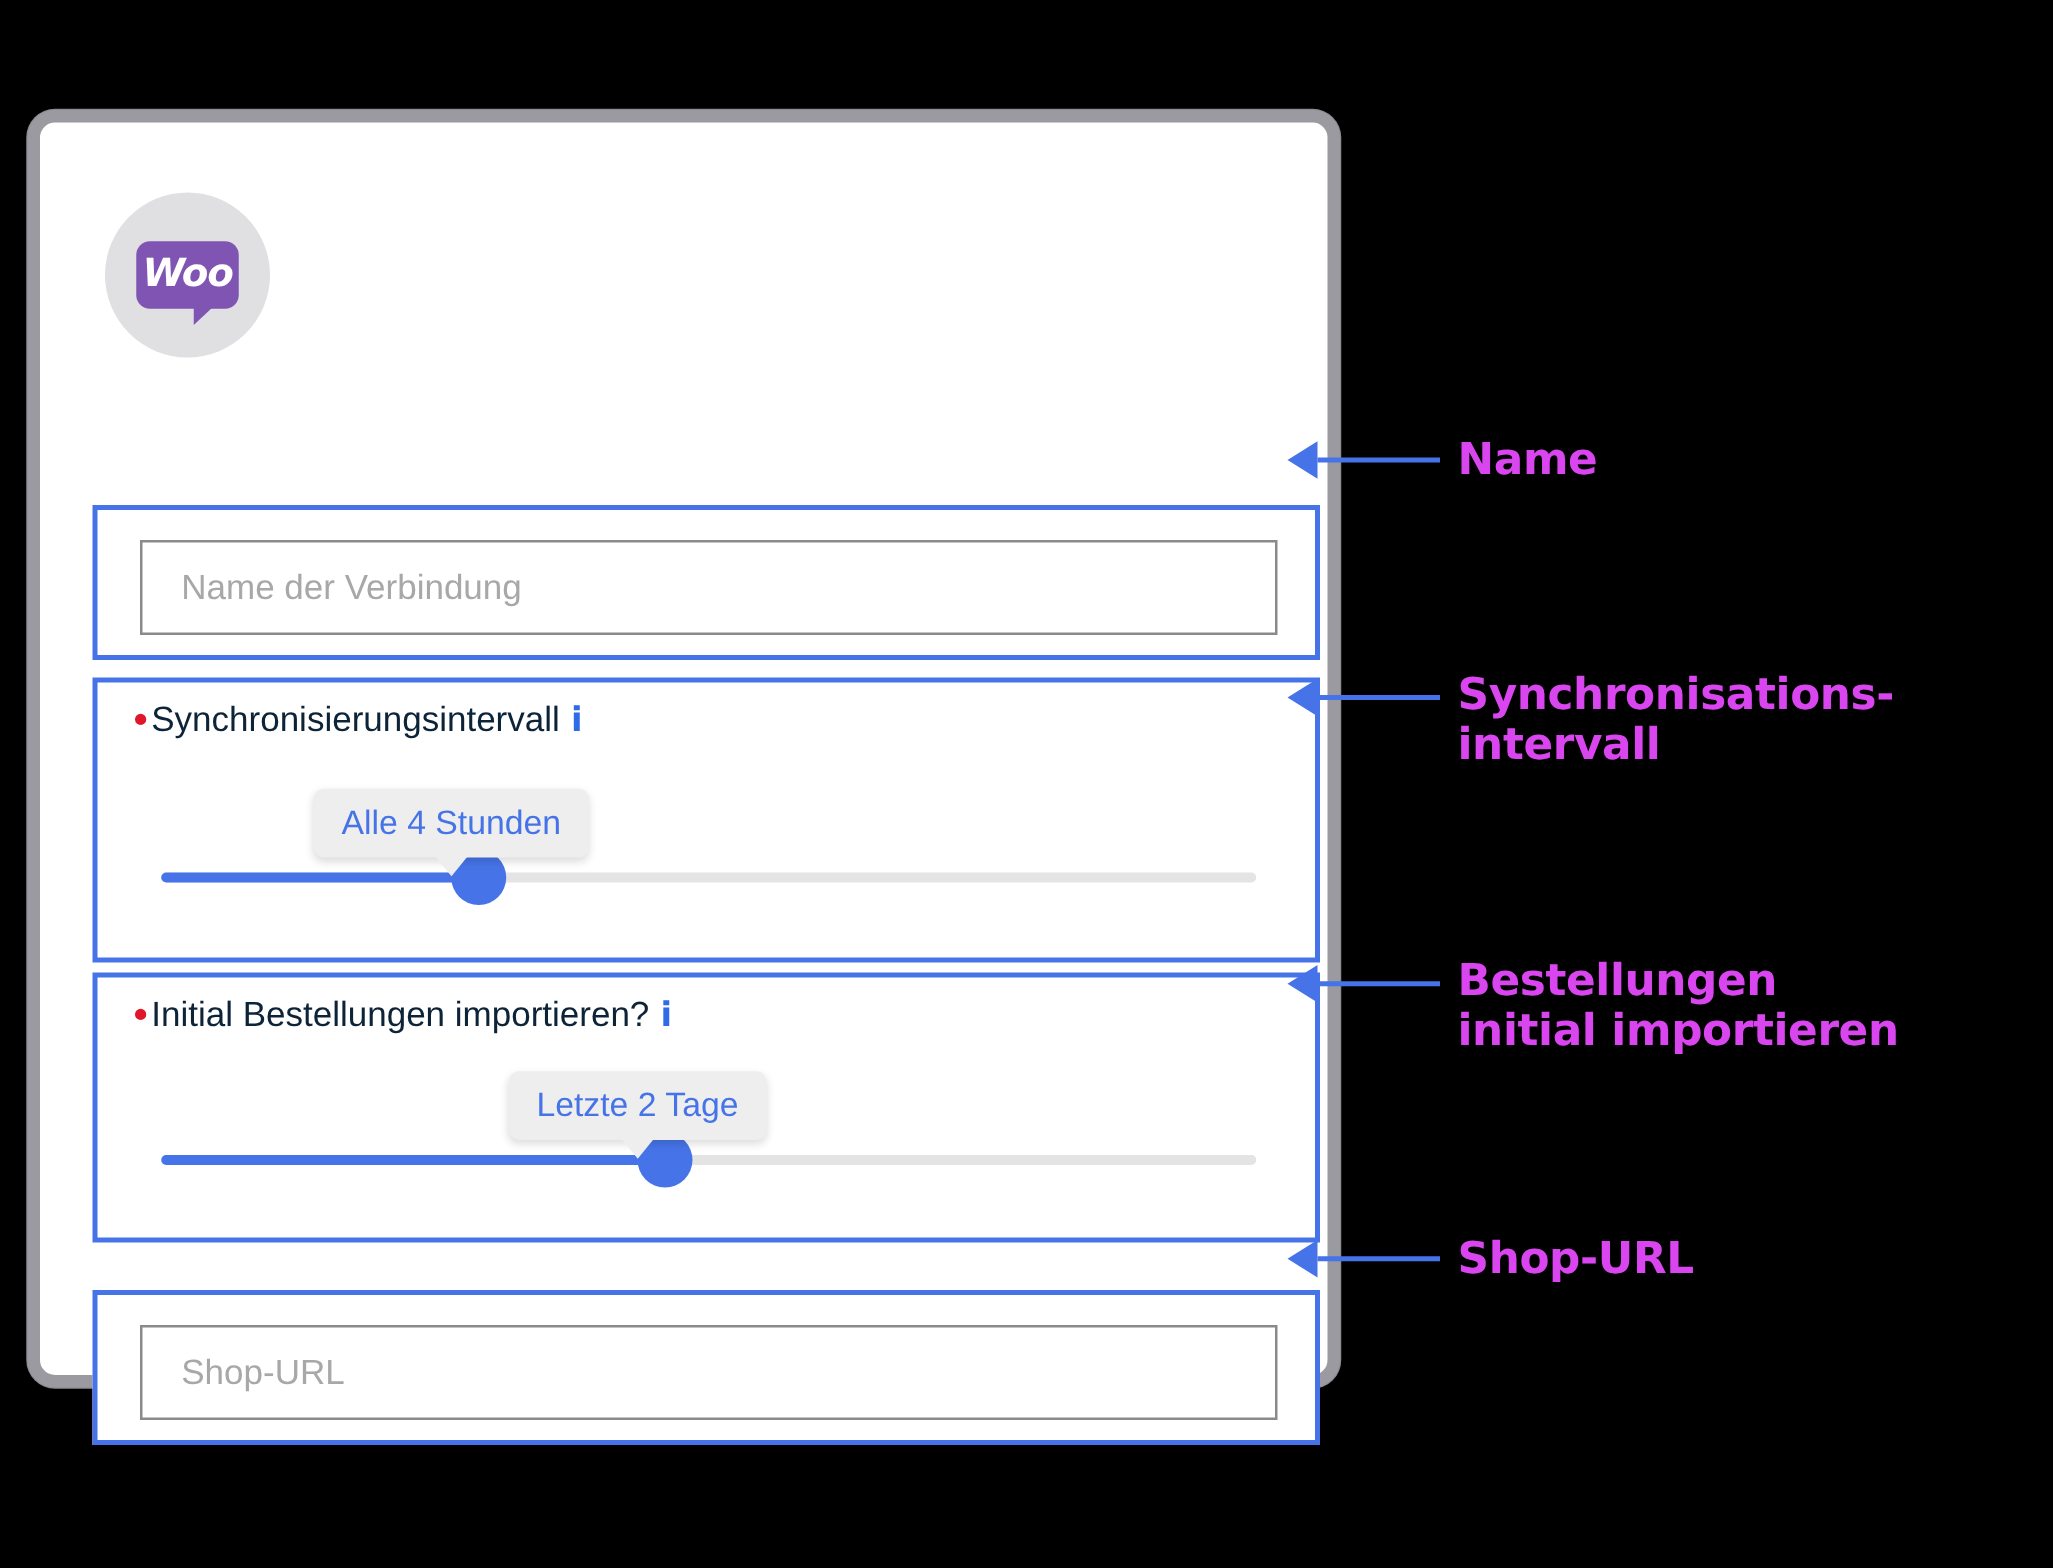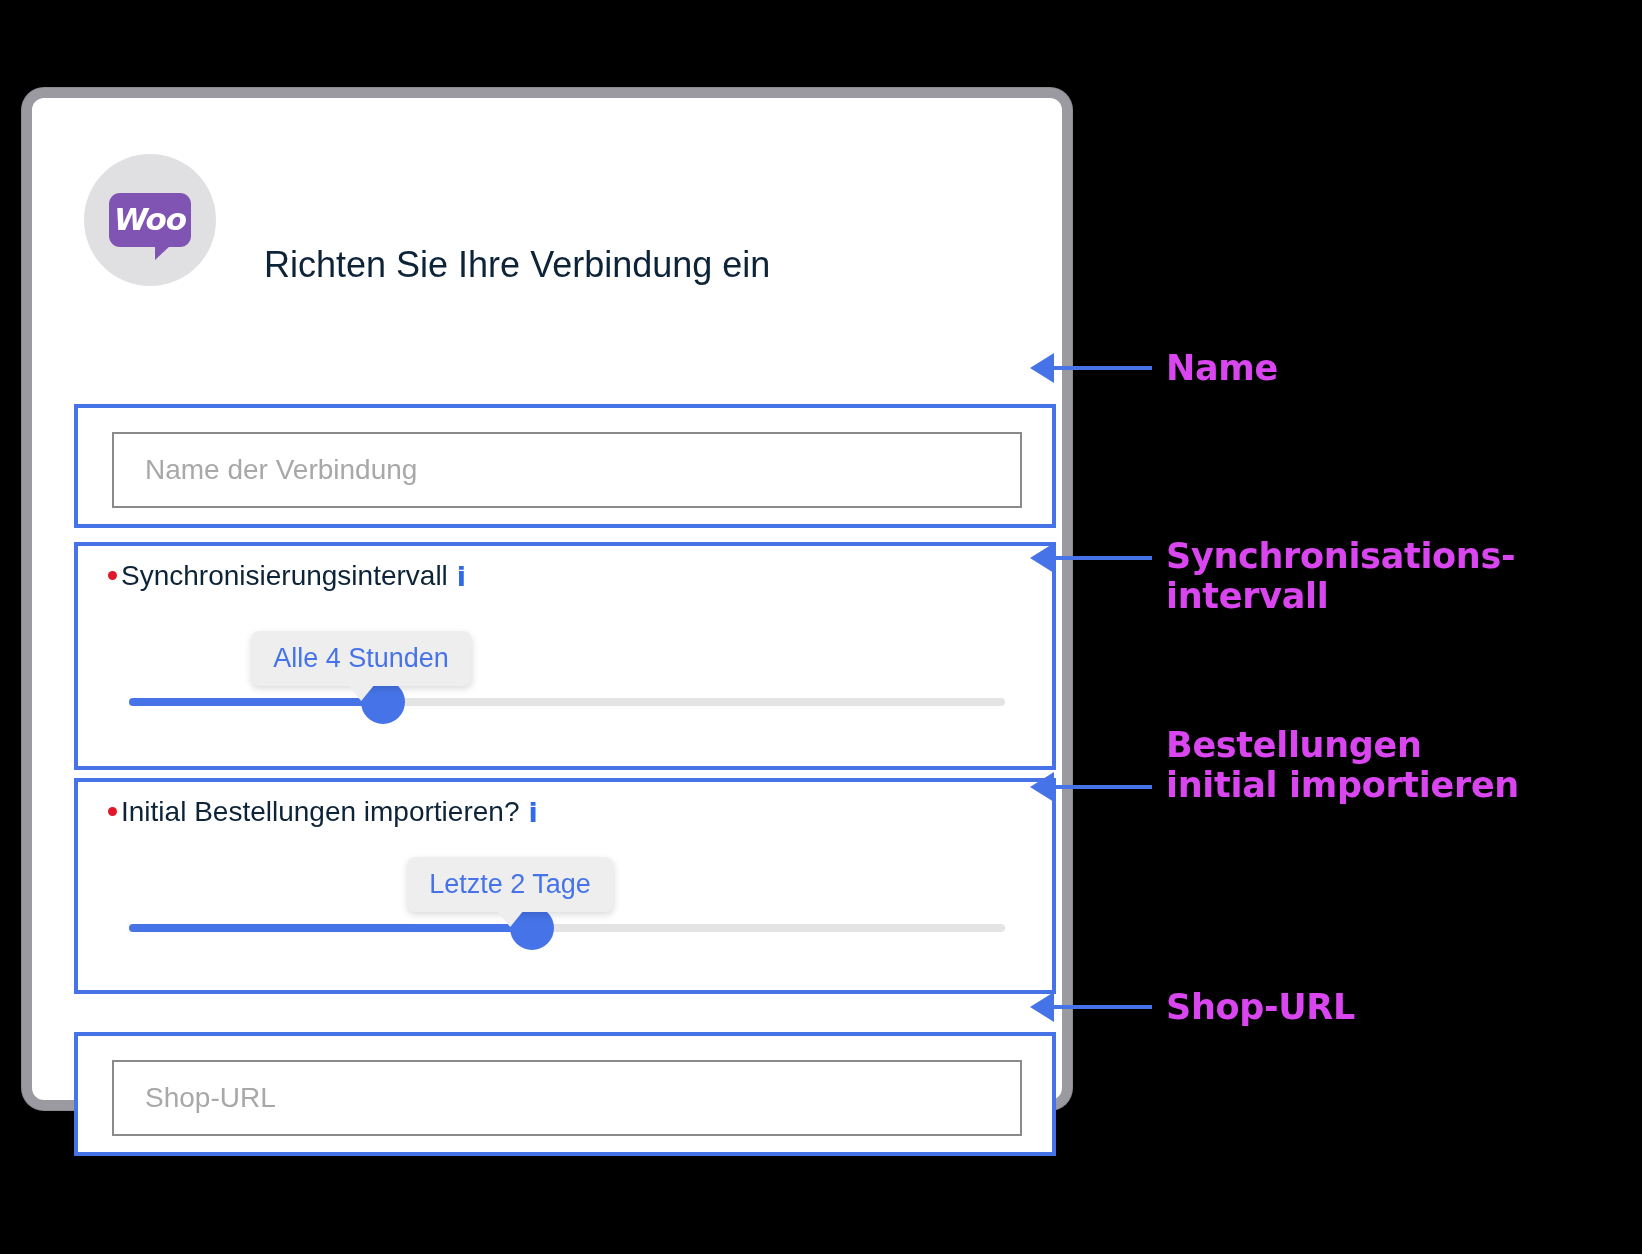--- a/index.html
+++ b/index.html
@@ -233,21 +233,20 @@
 <div id="stage">
 
   <div class="card">
 
     <div class="header">
       <div class="logo-circle">
         <div class="woo-badge">
           <span class="woo-text">Woo</span>
         </div>
       </div>
-      <div class="card-title">Richten Sie Ihre Verbindung ein</div>
     </div>
 
     <div class="sec" id="sec-name">
       <div class="text-input">
         <span class="ph">Name der Verbindung</span>
       </div>
     </div>
 
     <div class="sec" id="sec-sync">
       <div class="field-label">
@@ -293,21 +292,21 @@
 
   <div class="anno-head" style="left:1030px; top:543px;"></div>
   <div class="anno-line" style="left:1054px; top:556px; width:98px;"></div>
   <div class="anno-label" style="left:1166px; top:536px;">
     <div>Synchronisations-</div>
     <div>intervall</div>
   </div>
 
   <div class="anno-head" style="left:1030px; top:772px;"></div>
   <div class="anno-line" style="left:1054px; top:785px; width:98px;"></div>
-  <div class="anno-label" style="left:1166px; top:725px;">
+  <div class="anno-label" style="left:1166px; top:765px;">
     <div>Bestellungen</div>
     <div>initial importieren</div>
   </div>
 
   <div class="anno-head" style="left:1030px; top:992px;"></div>
   <div class="anno-line" style="left:1054px; top:1005px; width:98px;"></div>
   <div class="anno-label" style="left:1166px; top:987px;">Shop-URL</div>
 
 </div>
 

